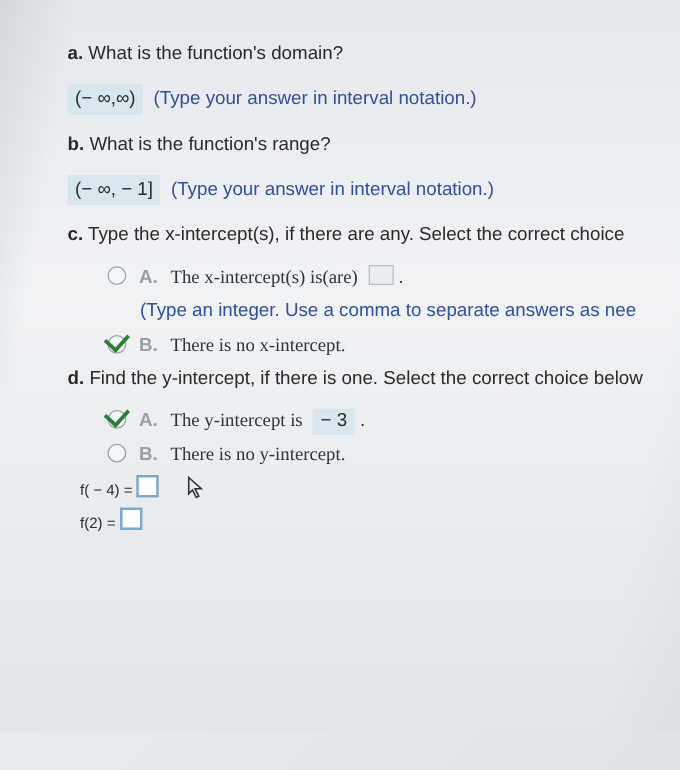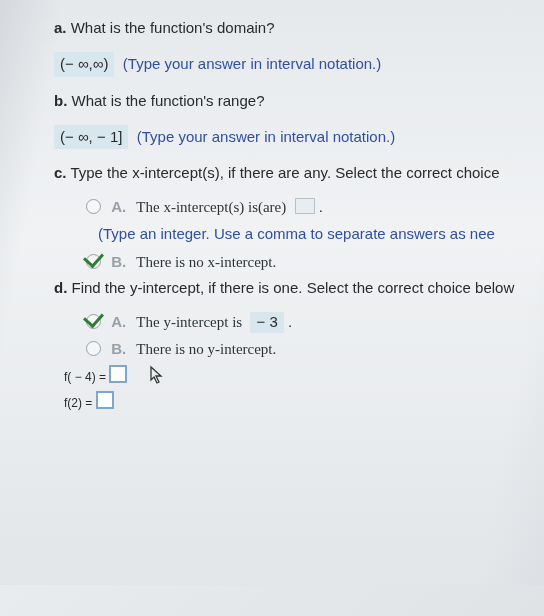--- a/index.html
+++ b/index.html
@@ -8,21 +8,21 @@
     width: 544px;
     height: 616px;
     overflow: hidden;
     font-family: Arial, Helvetica, sans-serif;
     background: linear-gradient(135deg, #d8dce0 0%, #e8ecef 50%, #dfe3e6 100%);
   }
   .page {
     position: relative;
     width: 544px;
     height: 585px;
-    padding: 18px 0 0 54px;
+    padding: 33px 0 0 54px;
     box-sizing: border-box;
     color: #2a2a2a;
     font-size: 15px;
     line-height: 1.35;
     
     background:
       linear-gradient(100deg, rgba(180,185,190,0.35) 0%, rgba(255,255,255,0) 10%, rgba(255,255,255,0) 90%, rgba(200,205,210,0.25) 100%),
       linear-gradient(180deg, #e6e9ec 0%, #f0f2f4 40%, #e3e6e9 100%);
   }
   .q-label { font-weight: bold; }
@@ -71,21 +71,21 @@
     border: 1px solid #b8c0c7;
     vertical-align: -2px;
   }
   .fillbox.small { min-width: 14px; height: 14px; border: 2px solid #7fa7c9; background:#fdfefe;}
   .yval {
     display:inline-block;
     background:#d8e6ee;
     padding:0 6px;
   }
   .indent-sub {
-    margin-left: 44px;
+    margin-left: 58px;
     color:#2f4fa0;
     white-space: nowrap;
   }
   .section-e { margin-left: 10px; }
   .fnline { margin: 6px 0 4px 10px; font-size:12px; }
   .cursor {
     display:inline-block;
     width:16px; height:20px;
     margin-left:18px;
     vertical-align:-4px;

